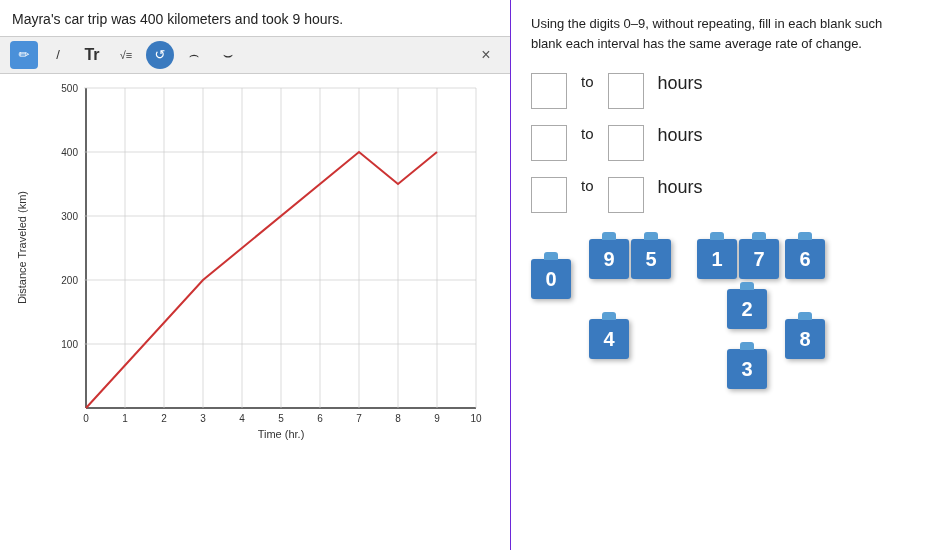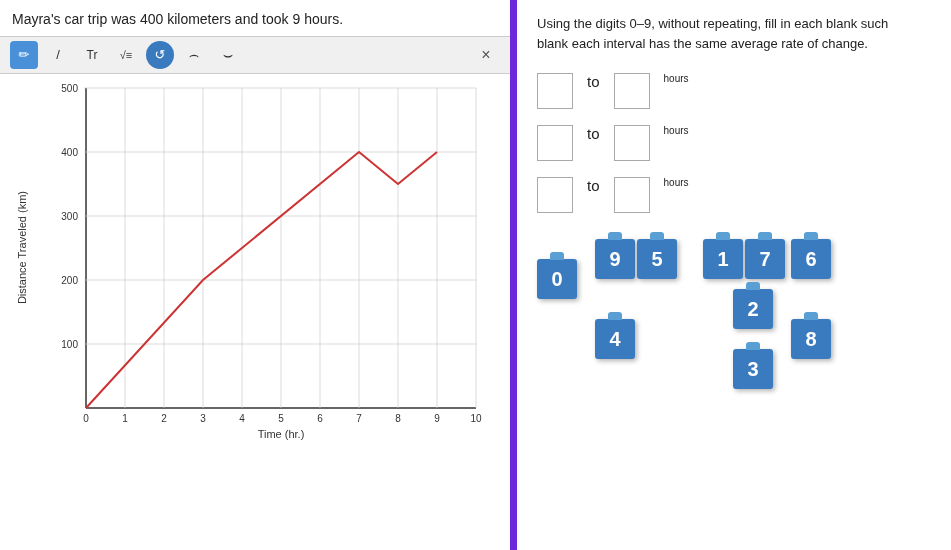--- a/index.html
+++ b/index.html
@@ -70,21 +70,21 @@
       height: 400px;
     }
 
     .right-panel {
       position: absolute;
       right: 0;
       top: 0;
       width: 441px;
       height: 550px;
       background: #fff;
-      border-left: 7px solid #6d28d9;
+      border-left: 1px solid #6d28d9;
       padding: 14px 20px;
     }
 
     .interval-row {
       display: flex;
       align-items: flex-start;
       gap: 10px;
       margin-bottom: 16px;
     }
 
@@ -96,21 +96,21 @@
       display: inline-block;
     }
 
     .to-text {
       font-size: 15px;
       color: #222;
       margin: 0 4px;
     }
 
     .hours-text {
-      font-size: 10px;
+      font-size: 18px;
       color: #222;
       margin-left: 4px;
     }
 
     
     .token-wrapper {
       position: relative;
       display: inline-block;
     }
 
@@ -154,21 +154,21 @@
 </head>
 <body>
 
 <div class="left-panel">
 
   <div class="problem-text">Mayra's car trip was 400 kilometers and took 9 hours.</div>
 
   <div class="toolbar">
     <button class="toolbar-btn active">✏</button>
     <button class="toolbar-btn">/</button>
-    <button class="toolbar-btn" style="font-size:12px;">Tr</button>
+    <button class="toolbar-btn" style="font-size:16px;font-weight:bold;">Tr</button>
     <button class="toolbar-btn" style="font-size:11px;">√≡</button>
     <button class="toolbar-btn" style="background:#3a7abf;color:#fff;border-radius:50%;width:28px;height:28px;">↺</button>
     <button class="toolbar-btn" style="font-size:16px;">⌢</button>
     <button class="toolbar-btn" style="font-size:16px;">⌣</button>
     <button class="toolbar-btn close-x">×</button>
   </div>
 
   <div class="graph-area">
     <div style="position:relative; width:470px; height:380px; margin-left:20px; margin-top:4px;">
 

